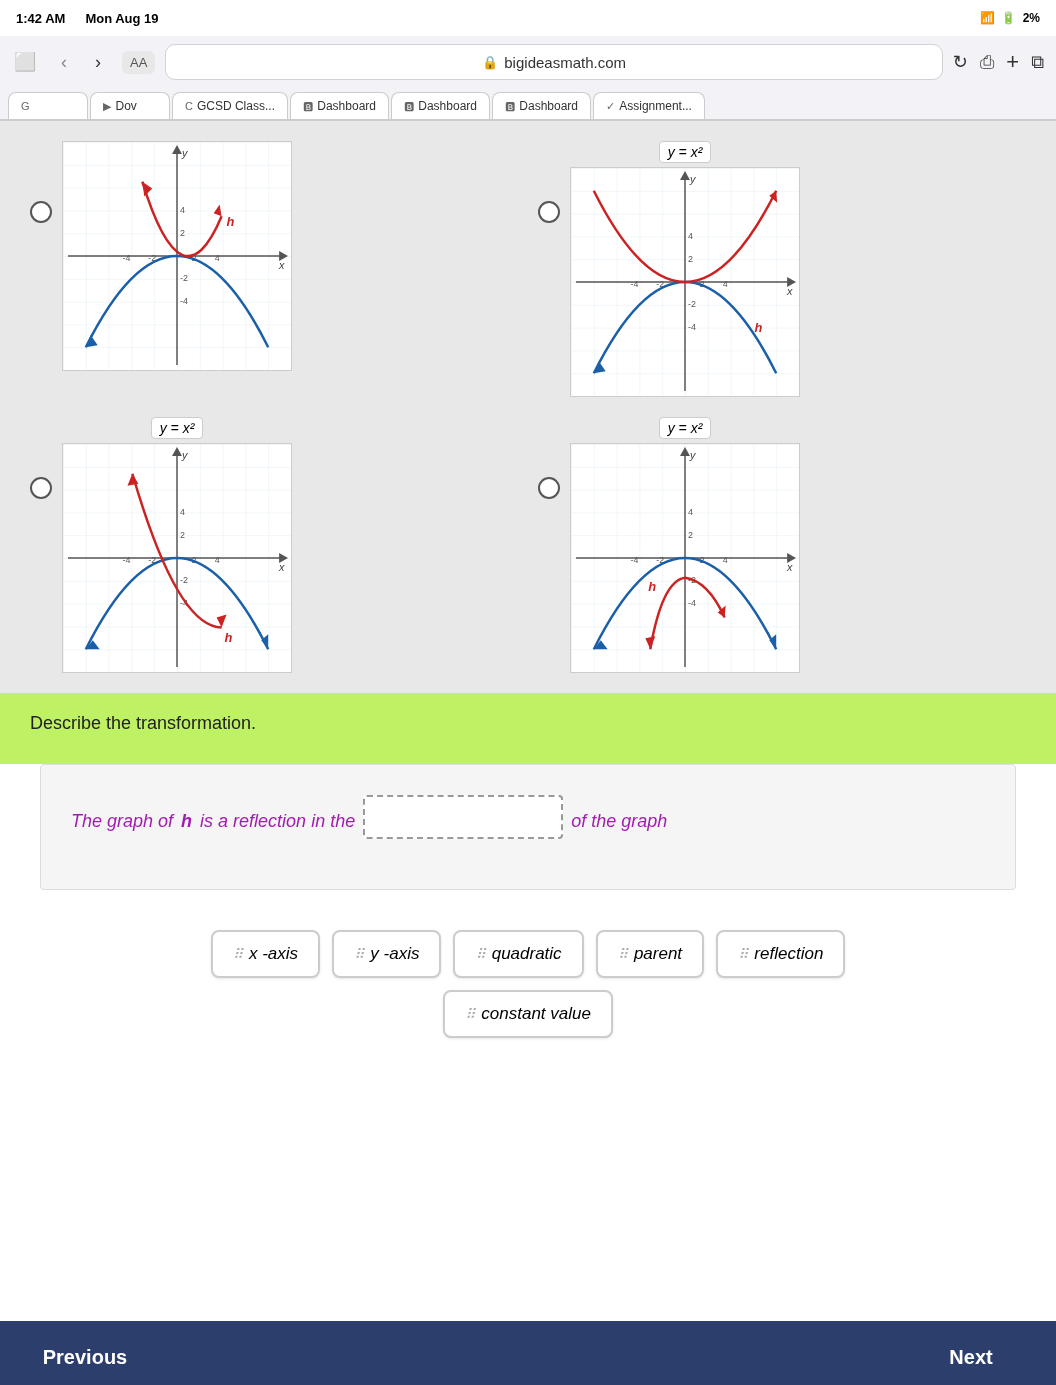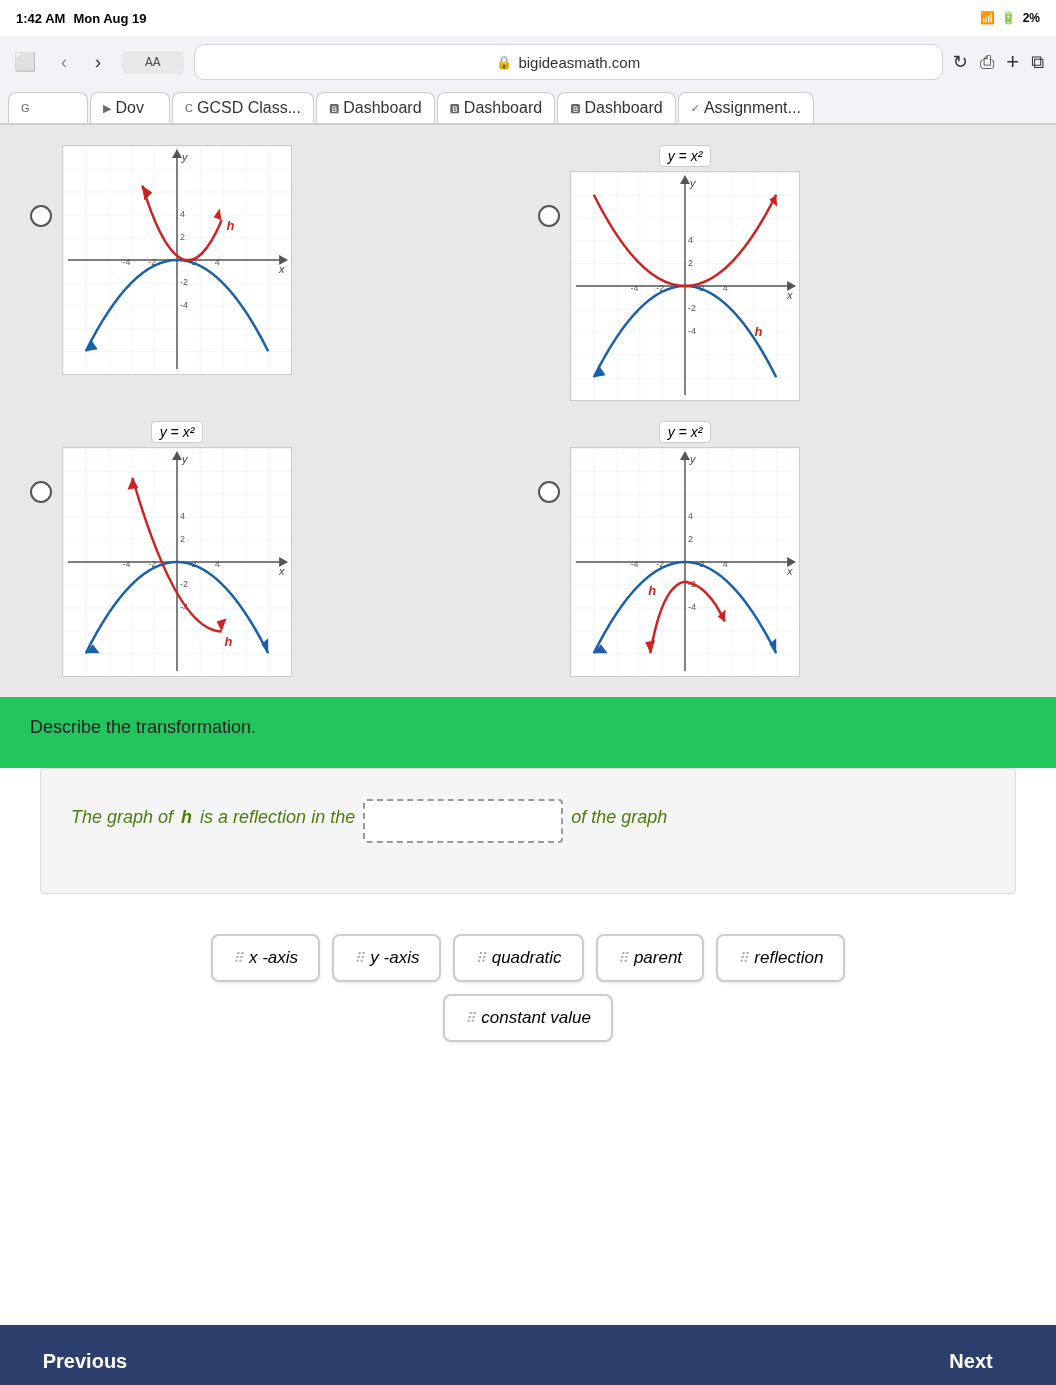--- a/index.html
+++ b/index.html
@@ -15,21 +15,21 @@
     .status-bar {
       background: white;
       display: flex;
       justify-content: space-between;
       align-items: center;
       padding: 6px 16px;
       font-size: 13px;
       font-weight: 600;
       height: 36px;
     }
-    .status-left { display: flex; gap: 8px; align-items: center; }
+    .status-left { display: flex; gap: 20px; align-items: center; }
     .status-right { display: flex; gap: 6px; align-items: center; font-size: 12px; }
 
     
     .browser-chrome {
       background: #f2f2f7;
       border-bottom: 1px solid #ccc;
     }
     .browser-toolbar {
       display: flex;
       align-items: center;
@@ -79,21 +79,21 @@
       font-size: 12px;
       display: flex;
       align-items: center;
       gap: 4px;
       white-space: nowrap;
       border: 1px solid #ccc;
       border-bottom: none;
       min-width: 80px;
     }
     .tab-icon { font-size: 11px; color: #666; }
-    .tab-label { font-size: 16px; color: #333; }
+    .tab-label { font-size: 12px; color: #333; }
     .tab.active { background: #fff; }
 
     
     .page-content {
       background: white;
       min-height: 1200px;
       padding: 0;
     }
 
     
@@ -137,45 +137,45 @@
     }
 
     .graph-with-label {
       display: flex;
       flex-direction: column;
       align-items: center;
     }
 
     
     .description-area {
-      background: #22c55e;
+      background: #bef264;
       padding: 20px 30px 10px;
     }
     .description-text {
       font-size: 18px;
       font-weight: 400;
       color: #222;
       margin-bottom: 20px;
     }
 
     
     .answer-area {
       background: #f5f5f5;
       border: 1px solid #ddd;
       margin: 0 20px;
       padding: 30px;
       border-radius: 4px;
     }
 
     .sentence-fill {
       font-size: 18px;
-      color: #4d7c0f;
+      color: #a21caf;
       display: flex;
       flex-wrap: wrap;
-      align-items: flex-start;
+      align-items: flex-end;
       gap: 8px;
       margin-bottom: 20px;
       font-style: italic;
       line-height: 2;
     }
 
     .fill-blank {
       border: 2px dashed #999;
       min-width: 200px;
       height: 44px;
@@ -255,21 +255,21 @@
 </div>
 
 <div class="browser-chrome">
   <div class="browser-toolbar">
 
     <div class="nav-btn">⬜</div>
     <div class="nav-buttons">
       <button class="nav-btn">‹</button>
       <button class="nav-btn active">›</button>
     </div>
-    <div style="font-size:13px;color:#555;background:#e8e8e8;border-radius:6px;padding:4px 23px;font-family:Liberation Mono, monospace;">AA</div>
+    <div style="font-size:13px;color:#555;background:#e8e8e8;border-radius:6px;padding:4px 8px;">AA</div>
     <div class="address-bar">
       <span class="lock-icon">🔒</span>
       <span>bigideasmath.com</span>
     </div>
     <div class="toolbar-actions">
       <span style="font-size:18px;">↻</span>
       <span style="font-size:18px;">⎙</span>
       <span style="font-size:22px;">+</span>
       <span style="font-size:18px;">⧉</span>
     </div>

